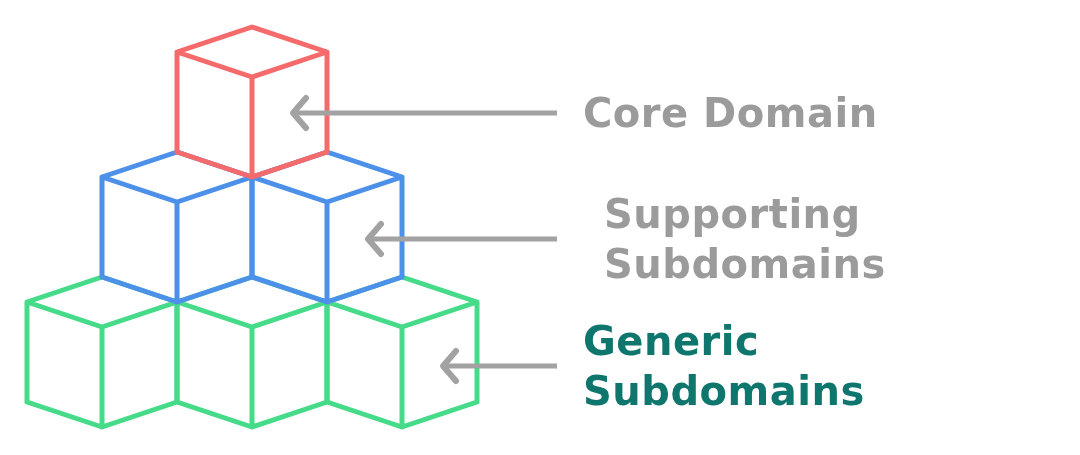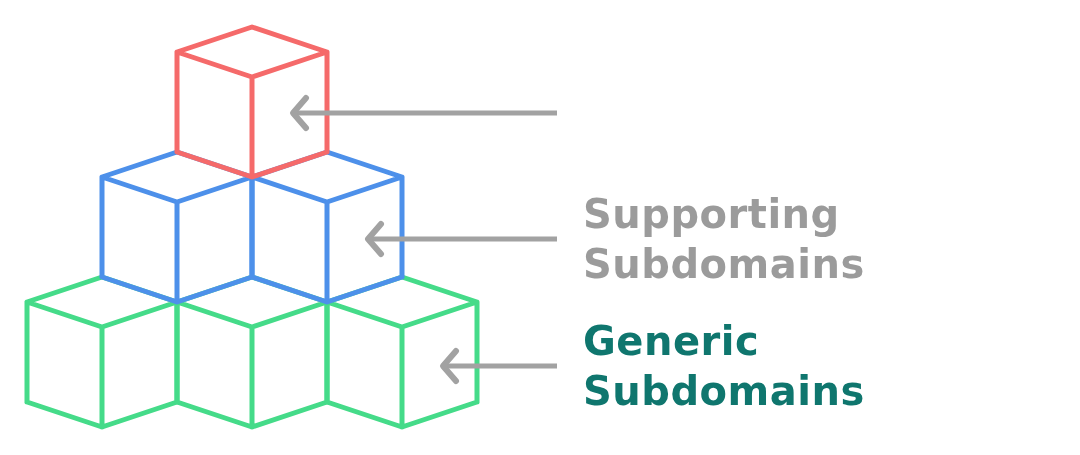--- a/index.html
+++ b/index.html
@@ -52,22 +52,25 @@
       <g>
         <line x1="370" y1="239" x2="557" y2="239" stroke="#a2a2a2" stroke-width="5"></line>
         <polyline points="381,224 368,239 381,254" fill="none" stroke="#a2a2a2" stroke-width="6" stroke-linecap="round" stroke-linejoin="round"></polyline>
       </g>
       <g>
         <line x1="445" y1="366" x2="557" y2="366" stroke="#a2a2a2" stroke-width="5"></line>
         <polyline points="456,351 443,366 456,381" fill="none" stroke="#a2a2a2" stroke-width="6" stroke-linecap="round" stroke-linejoin="round"></polyline>
       </g>
     </svg>
 
+  <div class="label" id="label-core-domain" style="color: rgb(155, 155, 155);">
+    <span class="line">Core Domain</span>
+  </div>
 
-  <div class="label" id="label-supporting-subdomains" style="color: rgb(155, 155, 155);">
+  <div class="label" id="label-supporting-subdomains" style="color: rgb(155, 155, 155); margin-left: 21px;">
     <span class="line">Supporting</span>
     <span class="line">Subdomains</span>
   </div>
 
   <div class="label" id="label-generic-subdomains" style="color: #0f766e;">
     <span class="line">Generic</span>
     <span class="line">Subdomains</span>
   </div>
 </div>
 

